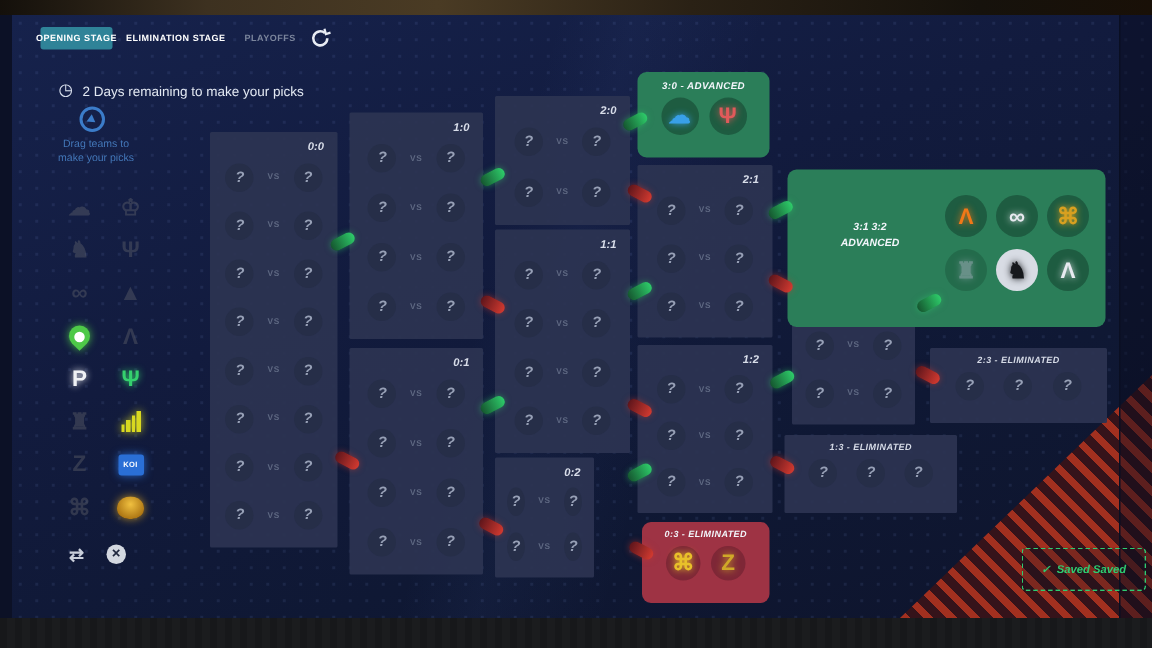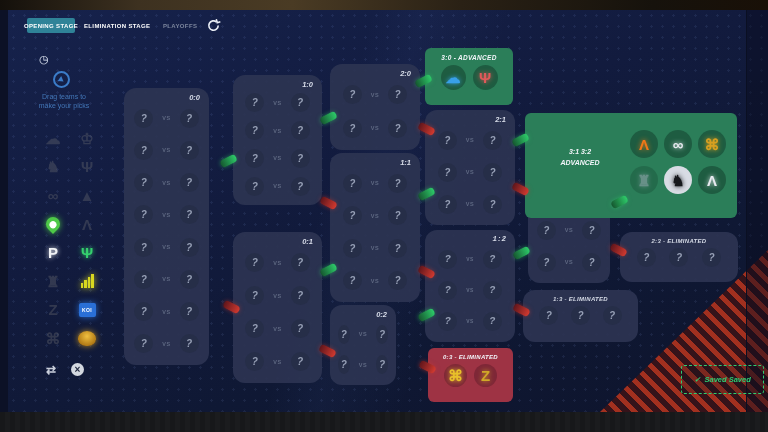--- a/index.html
+++ b/index.html
@@ -55,21 +55,21 @@
     justify-content:center;color:#fff;font-size:5px;font-weight:bold;letter-spacing:.3px;
     box-shadow:0 0 6px rgba(42,111,214,.9);}
   .icon-tiger{width:18px;height:15px;border-radius:50% 50% 45% 45%;
     background:radial-gradient(circle at 50% 35%,#f0c040,#a87010 80%);
     box-shadow:0 0 6px rgba(216,160,32,.8);}
   .sb-action{position:absolute;cursor:pointer;color:#c9cfdb;}
   .sb-shuffle{left:46px;top:363px;font-size:12px;font-weight:bold;}
   .sb-clear{left:71px;top:363px;width:13px;height:13px;background:#d3d8e0;border-radius:50%;
     color:#20283e;font-size:10px;font-weight:bold;display:flex;align-items:center;justify-content:center;line-height:0;}
   
-  .box{position:absolute;background:rgba(44,52,82,.93);border-radius:12px;}
+  .box{position:absolute;background:rgba(44,52,82,.93);border-radius:1px;}
   .box .rec{position:absolute;right:9px;top:5px;font-style:italic;font-weight:bold;
     font-size:7.5px;color:#d8dde9;}
   .rows{position:absolute;left:8px;right:8px;top:14px;bottom:5px;display:flex;flex-direction:column;}
   .match-row{flex:1;display:flex;align-items:center;justify-content:center;gap:9px;}
   .slot{width:19px;height:19px;border-radius:50%;background:#262e48;display:flex;align-items:center;
     justify-content:center;color:#97a0b6;font-size:10px;font-weight:bold;font-style:italic;cursor:pointer;}
   .vslab{font-size:5.5px;font-weight:bold;letter-spacing:.5px;color:#5f6983;}
   .gbox{position:absolute;background:#2b7e59;border-radius:6px;}
   .rbox{position:absolute;background:#9e3344;border-radius:6px;}
   .boxtitle{text-align:center;font-style:italic;font-weight:bold;font-size:6.5px;color:#f2f5fa;
@@ -114,20 +114,21 @@
   <div class="tab t2">ELIMINATION STAGE</div>
   <div class="tab t3">PLAYOFFS</div>
   <div class="refresh">
     <svg width="15" height="15" viewBox="0 0 16 16">
       <path d="M13 8a5 5 0 1 1-1.7-3.7" fill="none" stroke="#e8ecf4" stroke-width="1.8"></path>
       <path d="M11 1.2 L12 5 L15.3 4" fill="none" stroke="#e8ecf4" stroke-width="1.6"></path>
     </svg>
   </div>
 
   <span class="clock">◷</span>
+  <span class="countdown">2 Days remaining to make your picks</span>
 
   <div class="drag-icon"></div>
   <div class="drag-hint">
     <div>Drag teams to</div>
     <div>make your picks</div>
   </div>
 
   <div id="sidebar-teams">
       <div class="team-cell faded">
         <span class="glyph" style="color: rgb(106, 115, 144);">☁</span>
@@ -181,21 +182,21 @@
       <div class="team-cell faded">
         <span class="glyph" style="color: rgb(106, 115, 144);">⌘</span>
       </div>
       <div class="team-cell">
         <div class="icon-tiger"></div>
       </div>
     </div>
   <div class="sb-action sb-shuffle">⇄</div>
   <div class="sb-action sb-clear">×</div>
 
-  <div class="box" style="left:124px;top:88px;width:85px;height:277px;">
+  <div class="box" style="left:140px;top:88px;width:85px;height:277px;">
     <span class="rec">0:0</span>
     <div class="rows">
         <div class="match-row">
           <div class="slot">?</div>
           <span class="vslab">VS</span>
           <div class="slot">?</div>
         </div>
         <div class="match-row">
           <div class="slot">?</div>
           <span class="vslab">VS</span>
@@ -226,21 +227,21 @@
           <span class="vslab">VS</span>
           <div class="slot">?</div>
         </div>
         <div class="match-row">
           <div class="slot">?</div>
           <span class="vslab">VS</span>
           <div class="slot">?</div>
         </div>
       </div>
   </div>
-  <div class="box" style="left:233px;top:75px;width:89px;height:130px;">
+  <div class="box" style="left:233px;top:75px;width:89px;height:151px;">
     <span class="rec">1:0</span>
     <div class="rows">
         <div class="match-row">
           <div class="slot">?</div>
           <span class="vslab">VS</span>
           <div class="slot">?</div>
         </div>
         <div class="match-row">
           <div class="slot">?</div>
           <span class="vslab">VS</span>
@@ -351,21 +352,21 @@
           <span class="vslab">VS</span>
           <div class="slot">?</div>
         </div>
         <div class="match-row">
           <div class="slot">?</div>
           <span class="vslab">VS</span>
           <div class="slot">?</div>
         </div>
       </div>
   </div>
-  <div class="box" style="left:425px;top:230px;width:90px;height:112px;font-family:Liberation Mono, monospace;">
+  <div class="box" style="left:425px;top:230px;width:90px;height:112px;">
     <span class="rec">1:2</span>
     <div class="rows">
         <div class="match-row">
           <div class="slot">?</div>
           <span class="vslab">VS</span>
           <div class="slot">?</div>
         </div>
         <div class="match-row">
           <div class="slot">?</div>
           <span class="vslab">VS</span>

